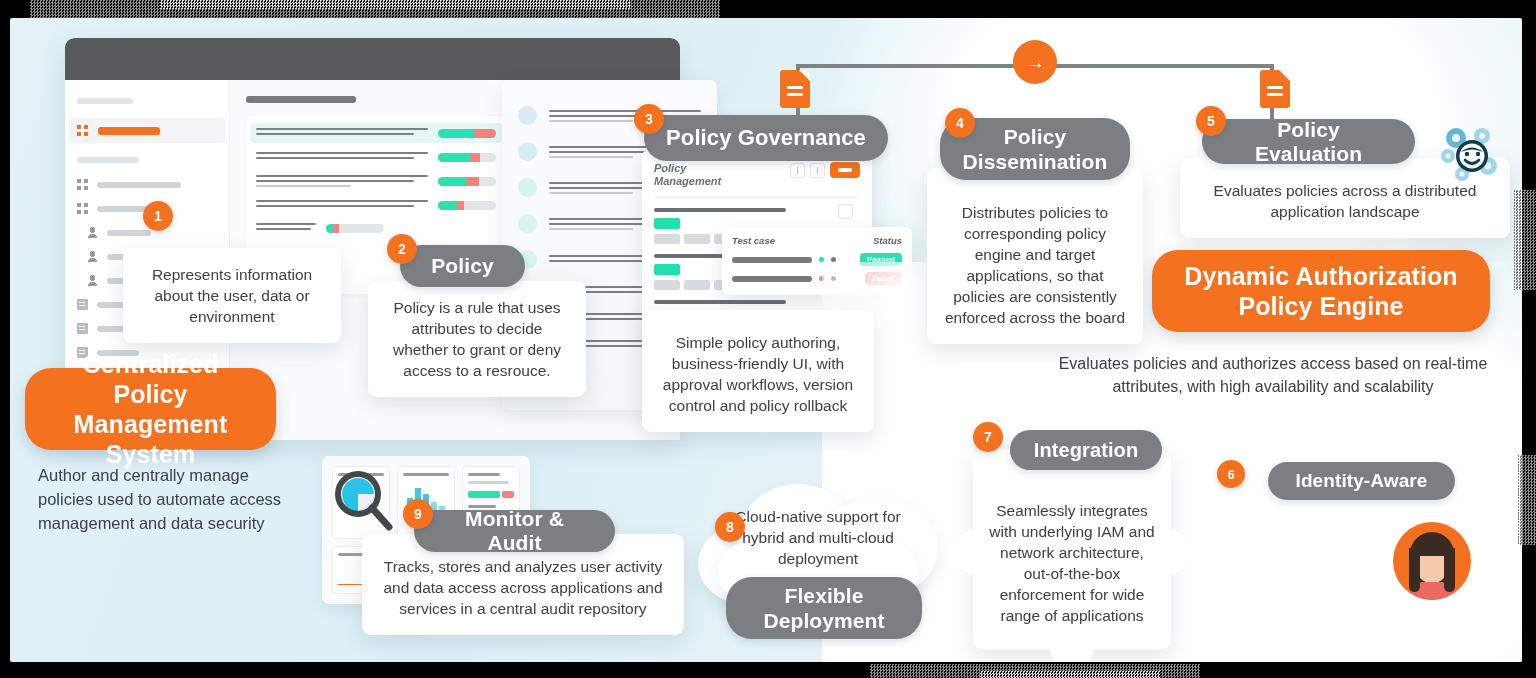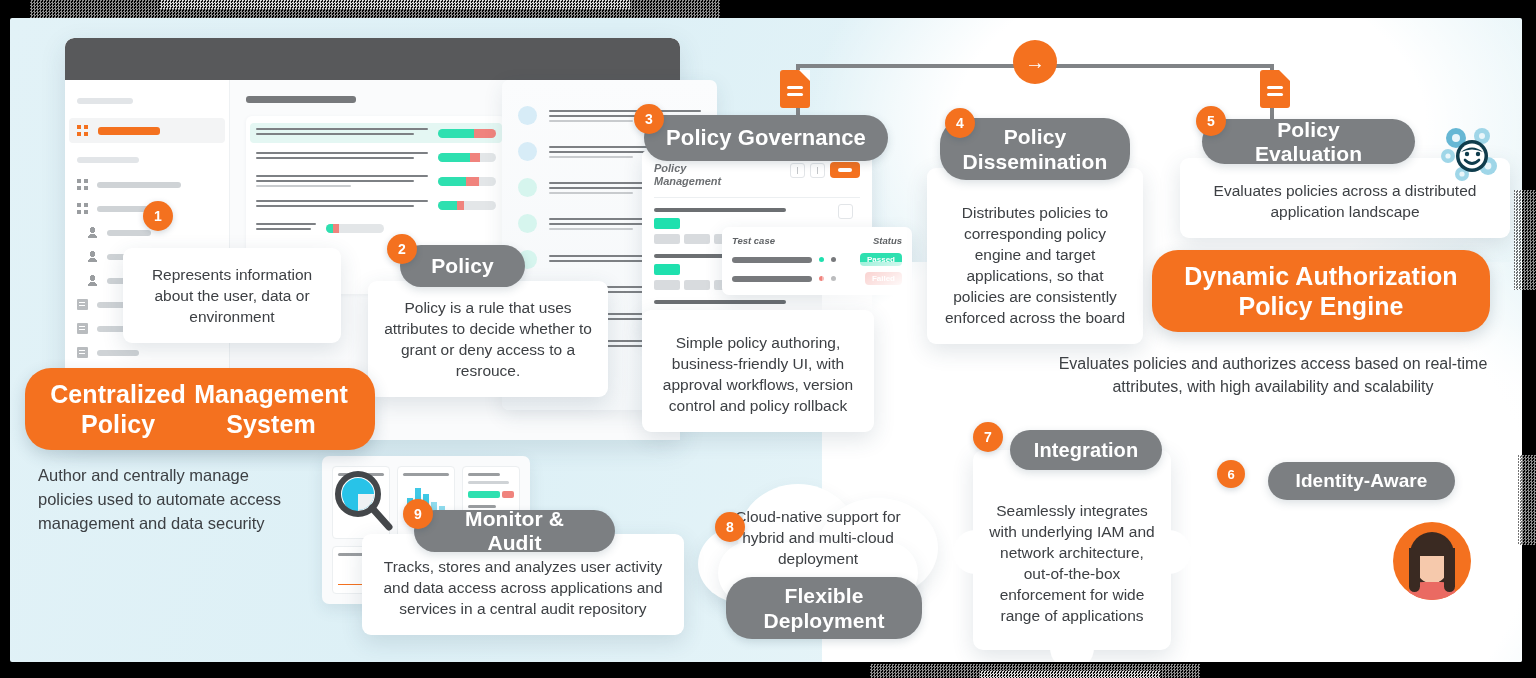--- a/index.html
+++ b/index.html
@@ -681,21 +681,21 @@
         <circle cx="44" cy="32" r="2.2" fill="#0f3c4c"></circle>
         <path d="M31 38 q7 7 14 0" stroke="#0f3c4c" stroke-width="2.6" fill="none" stroke-linecap="round"></path>
       </svg>
     </div>
 
     <div class="badge" style="left:133px; top:183px;">1</div>
     <div class="card" style="left:113px; top:230px; width:218px;">Represents information about the user, data or environment</div>
 
     <div class="badge" style="left:377px; top:216px;">2</div>
     <div class="pill" style="left:390px; top:227px; width:125px; height:42px; font-size:21px;">Policy</div>
-    <div class="card" style="left:358px; top:263px; width:240px;">Policy is a rule that uses attributes to decide whether to grant or deny access to a resrouce.</div>
+    <div class="card" style="left:358px; top:263px; width:218px;">Policy is a rule that uses attributes to decide whether to grant or deny access to a resrouce.</div>
 
     <div class="badge" style="left:624px; top:86px;">3</div>
     <div class="pill" style="left:634px; top:97px; width:244px; height:46px; font-size:22px;text-align:center;">Policy Governance</div>
     <div class="card" style="left:632px; top:292px; width:232px; padding-top:22px; z-index:5;">Simple policy authoring, business-friendly UI, with approval workflows, version control and policy rollback</div>
 
     <div class="badge" style="left:935px; top:90px;">4</div>
     <div class="pill" style="left:930px; top:100px; width:190px; height:62px; font-size:21px; flex-direction:column; line-height:25px; padding:6px 16px;">
       <span>Policy</span>
       <span>Dissemination</span>
     </div>
@@ -737,21 +737,21 @@
     <div class="badge" style="left:705px; top:494px;">8</div>
     <div class="pill" style="left:716px; top:559px; width:196px; height:62px; font-size:21px; flex-direction:column; line-height:25px;">
       <span>Flexible</span>
       <span>Deployment</span>
     </div>
 
     <div class="badge" style="left:393px; top:481px;">9</div>
     <div class="pill" style="left:404px; top:492px; width:201px; height:42px; font-size:21px;">Monitor &amp; Audit</div>
     <div class="card" style="left:352px; top:516px; width:322px; padding:22px 14px 16px;">Tracks, stores and analyzes user activity and data access across applications and services in a central audit repository</div>
 
-    <div class="pill orange" style="left:15px; top:350px; width:350px; height:82px; font-size:25px; flex-direction:row; line-height:30px; box-shadow:0 6px 16px rgba(40,70,90,.2);justify-content:center;">
+    <div class="pill orange" style="left:15px; top:350px; width:251px; height:82px; font-size:25px; flex-direction:column; line-height:30px; box-shadow:0 6px 16px rgba(40,70,90,.2);justify-content:center;">
       <span>Centralized Policy</span>
       <span>Management System</span>
     </div>
     <div class="plaintext" style="left:28px; top:445px; width:270px;">Author and centrally manage policies used to automate access management and data security</div>
 
     <div class="pill orange" style="left:1142px; top:232px; width:338px; height:82px; font-size:25px; flex-direction:column; line-height:30px; box-shadow:0 6px 16px rgba(40,70,90,.2);">
       <span>Dynamic Authorization</span>
       <span>Policy Engine</span>
     </div>
     <div class="plaintext" style="left:1030px; top:334px; width:466px; text-align:center; font-size:16px; line-height:23px;">Evaluates policies and authorizes access based on real-time attributes, with high availability  and scalability</div>

